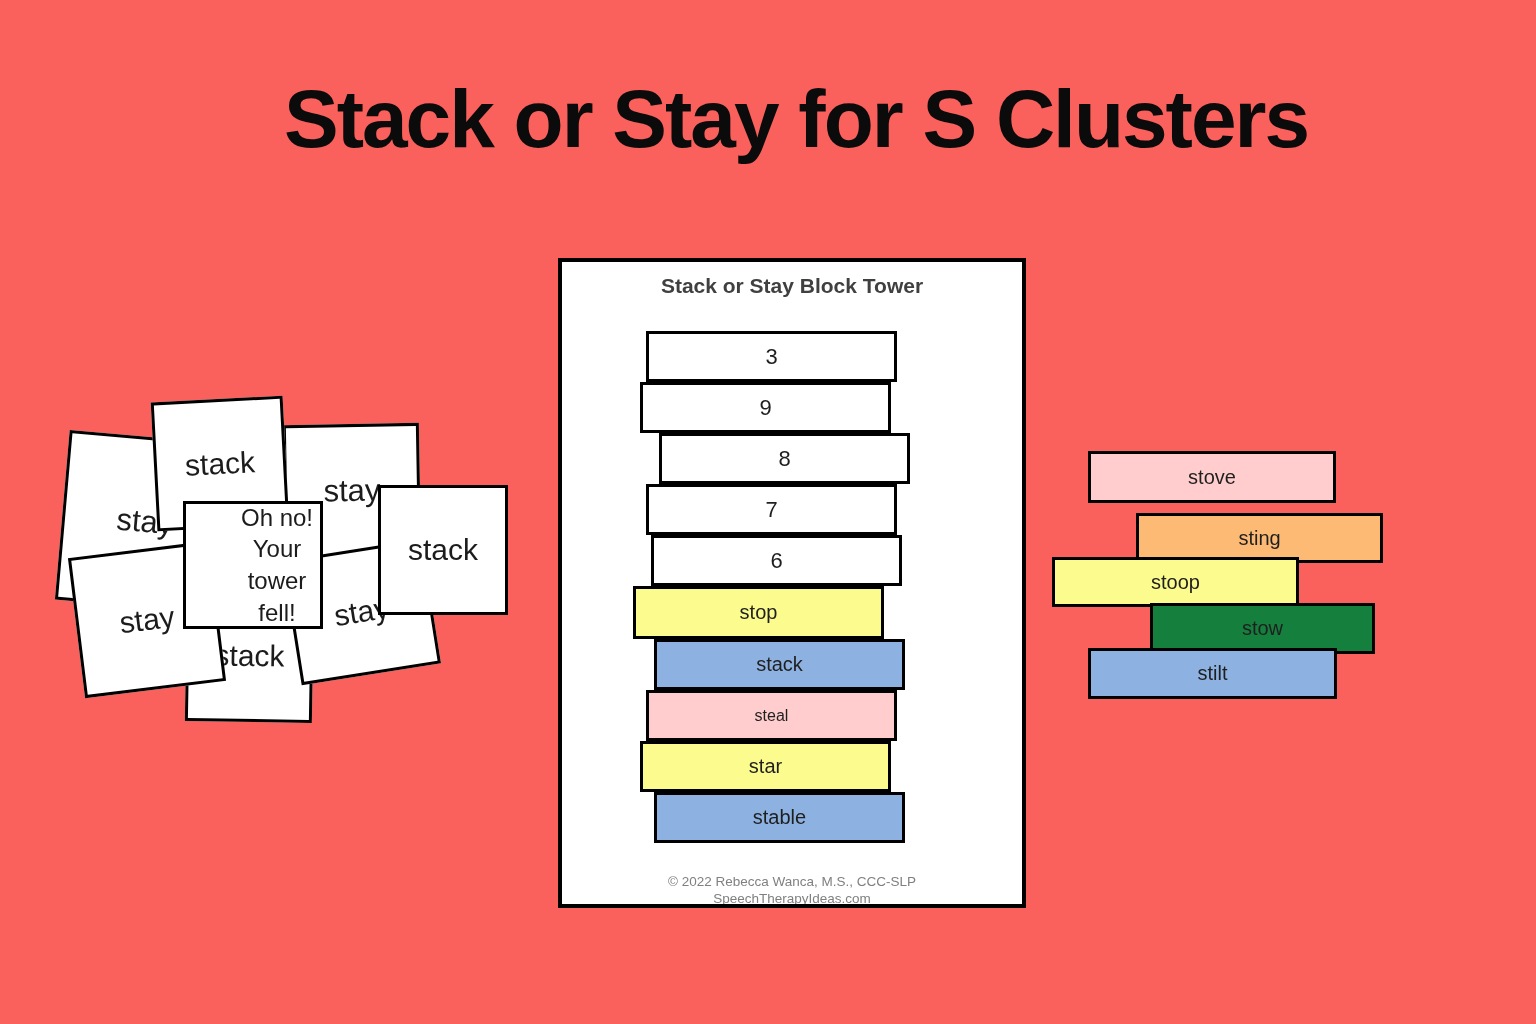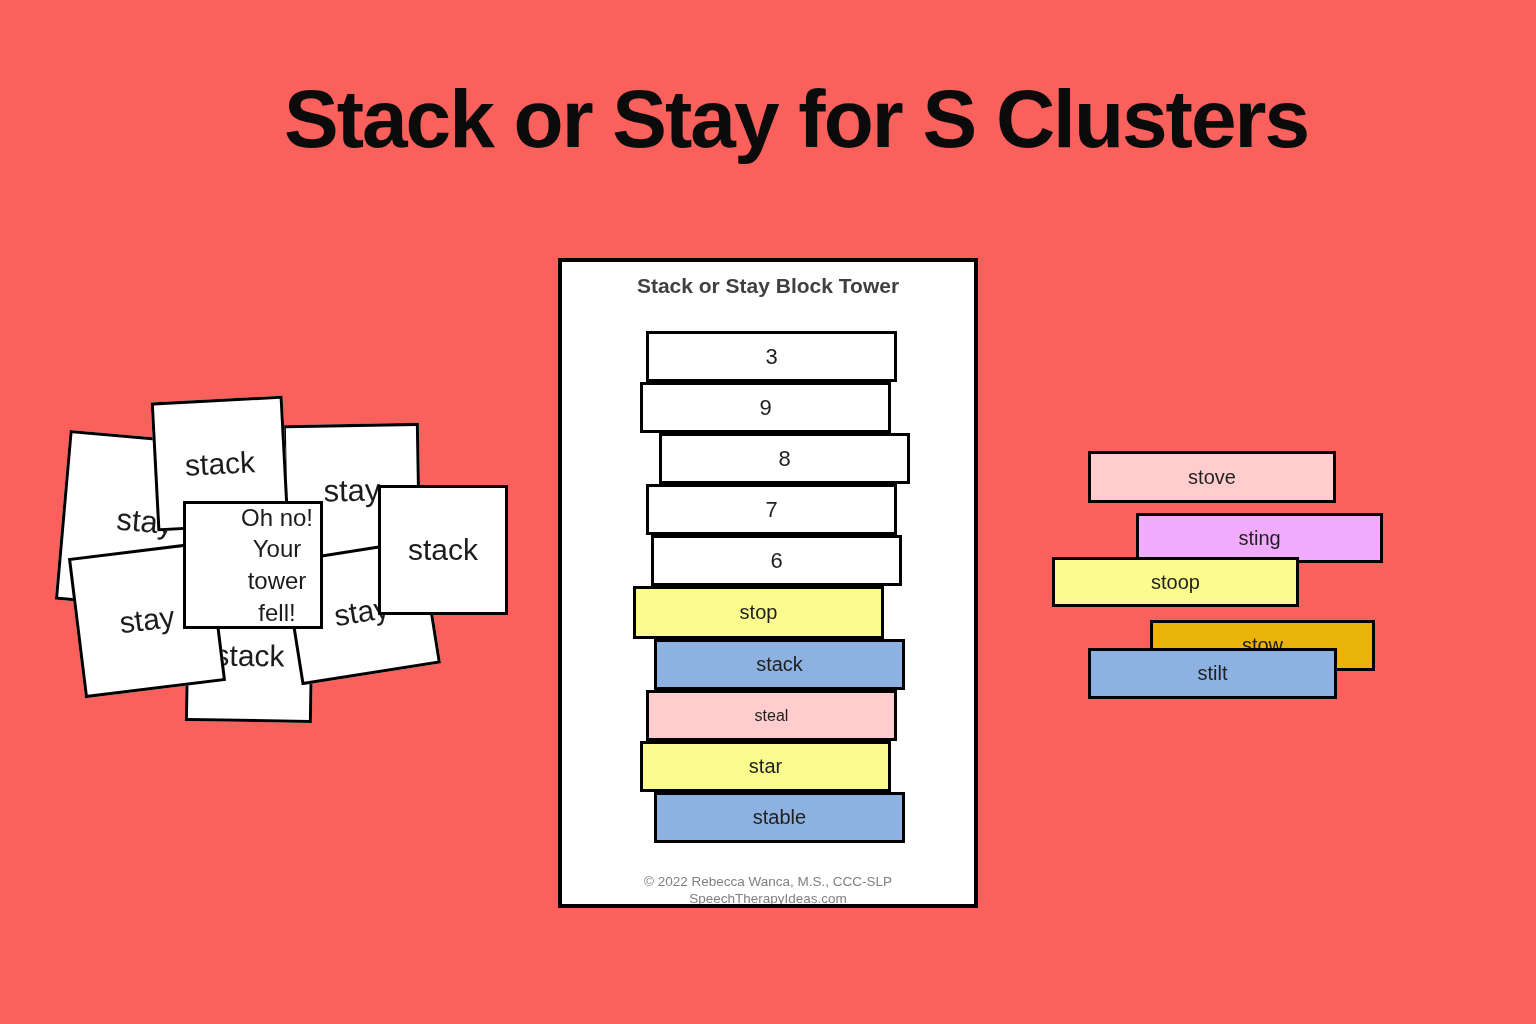--- a/index.html
+++ b/index.html
@@ -36,20 +36,21 @@
   }
   .card.multiline { flex-direction: column; line-height: 1.32; padding-left: 48px; }
   
   #tower-panel {
     position: absolute;
     left: 558px; top: 258px;
     width: 412px; height: 642px;
     background: #ffffff;
     border: 4px solid #000000;
     overflow: hidden;
+    padding-left: 48px;
   }
   #tower-panel-title {
     position: absolute;
     top: 12px; left: 0; width: 100%;
     text-align: center;
     font-size: 21px;
     font-weight: bold;
     color: #404040;
   }
   .tblock {
@@ -107,17 +108,17 @@
       <div class="tblock" style="left: 92px; top: 530px; width: 251px; height: 51px; font-size: 20px; z-index: 10; background: rgb(141, 178, 226);">stable</div>
     </div>
   <div id="panel-footer">
     <div>© 2022 Rebecca Wanca, M.S., CCC-SLP</div>
     <div>SpeechTherapyIdeas.com</div>
   </div>
 </div>
 
 <div id="right-stack">
     <div class="tblock" style="left: 36px; top: 0px; width: 248px; height: 52px; font-size: 20px; z-index: 1; background: rgb(255, 205, 205); margin-top: 31px;">stove</div>
-    <div class="tblock" style="left: 84px; top: 93px; width: 247px; height: 50px; font-size: 20px; z-index: 3; background: #f0abfc;">sting</div>
+    <div class="tblock" style="left: 84px; top: 93px; width: 247px; height: 50px; font-size: 20px; z-index: 3; background: #fdba74;">sting</div>
     <div class="tblock" style="left: 0px; top: 137px; width: 247px; height: 50px; font-size: 20px; z-index: 4; background: rgb(251, 251, 142);">stoop</div>
-    <div class="tblock" style="left: 98px; top: 200px; width: 225px; height: 51px; font-size: 20px; z-index: 5; background: #eab308;">stow</div>
+    <div class="tblock" style="left: 98px; top: 183px; width: 225px; height: 51px; font-size: 20px; z-index: 5; background: #15803d;">stow</div>
     <div class="tblock" style="left: 36px; top: 228px; width: 249px; height: 51px; font-size: 20px; z-index: 6; background: rgb(141, 178, 226);">stilt</div>
   </div>
 
 </body></html>

